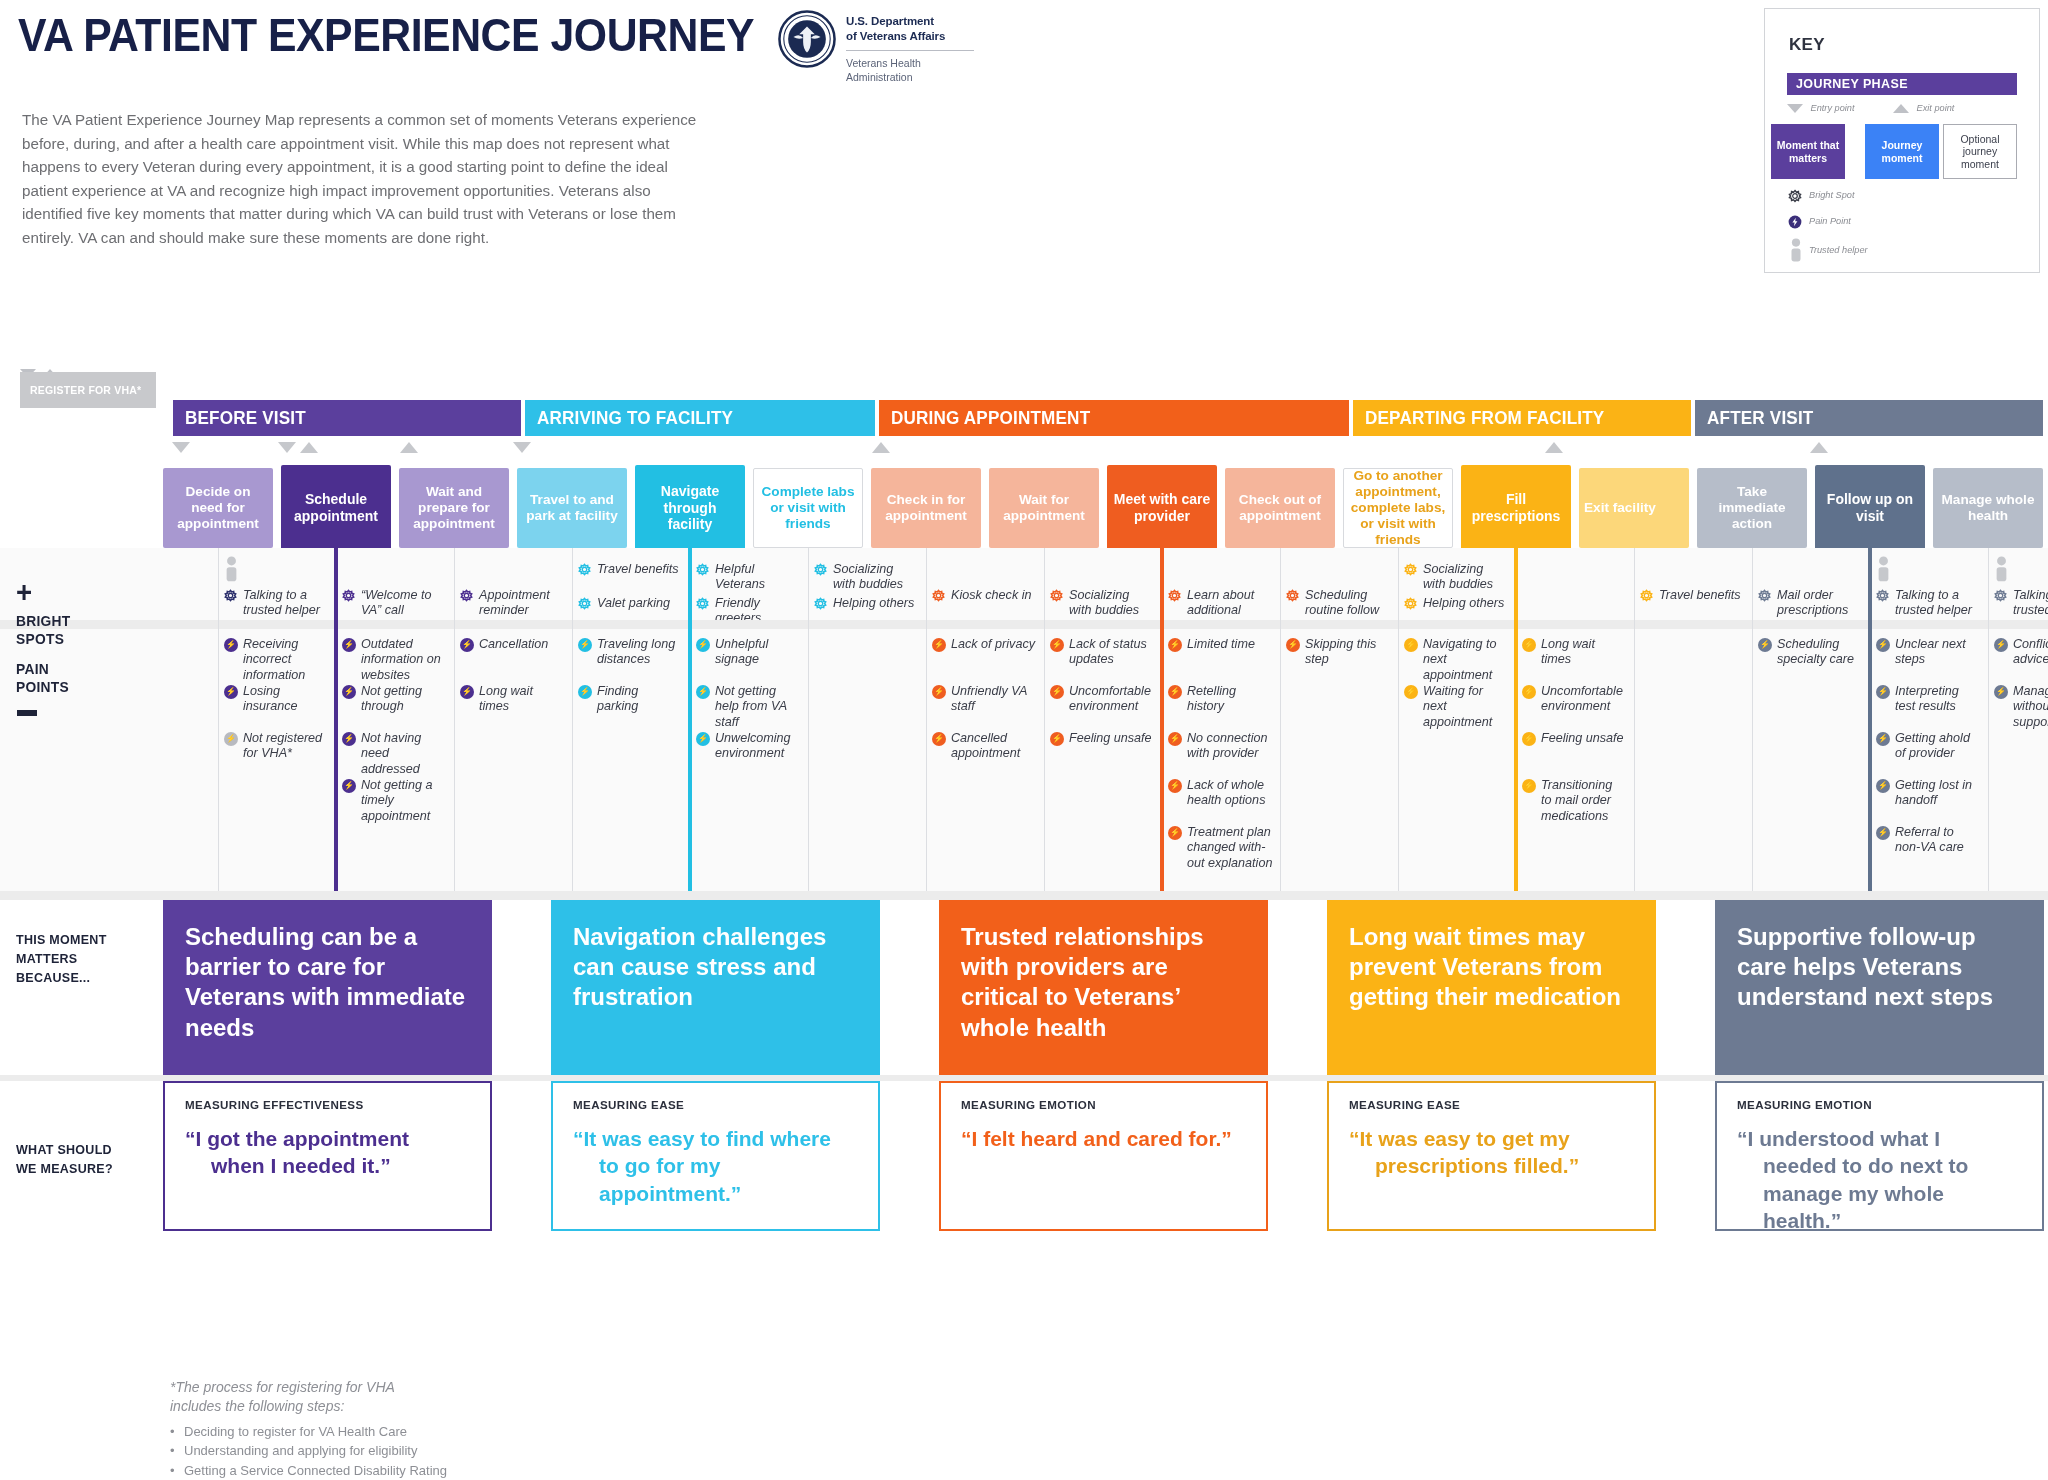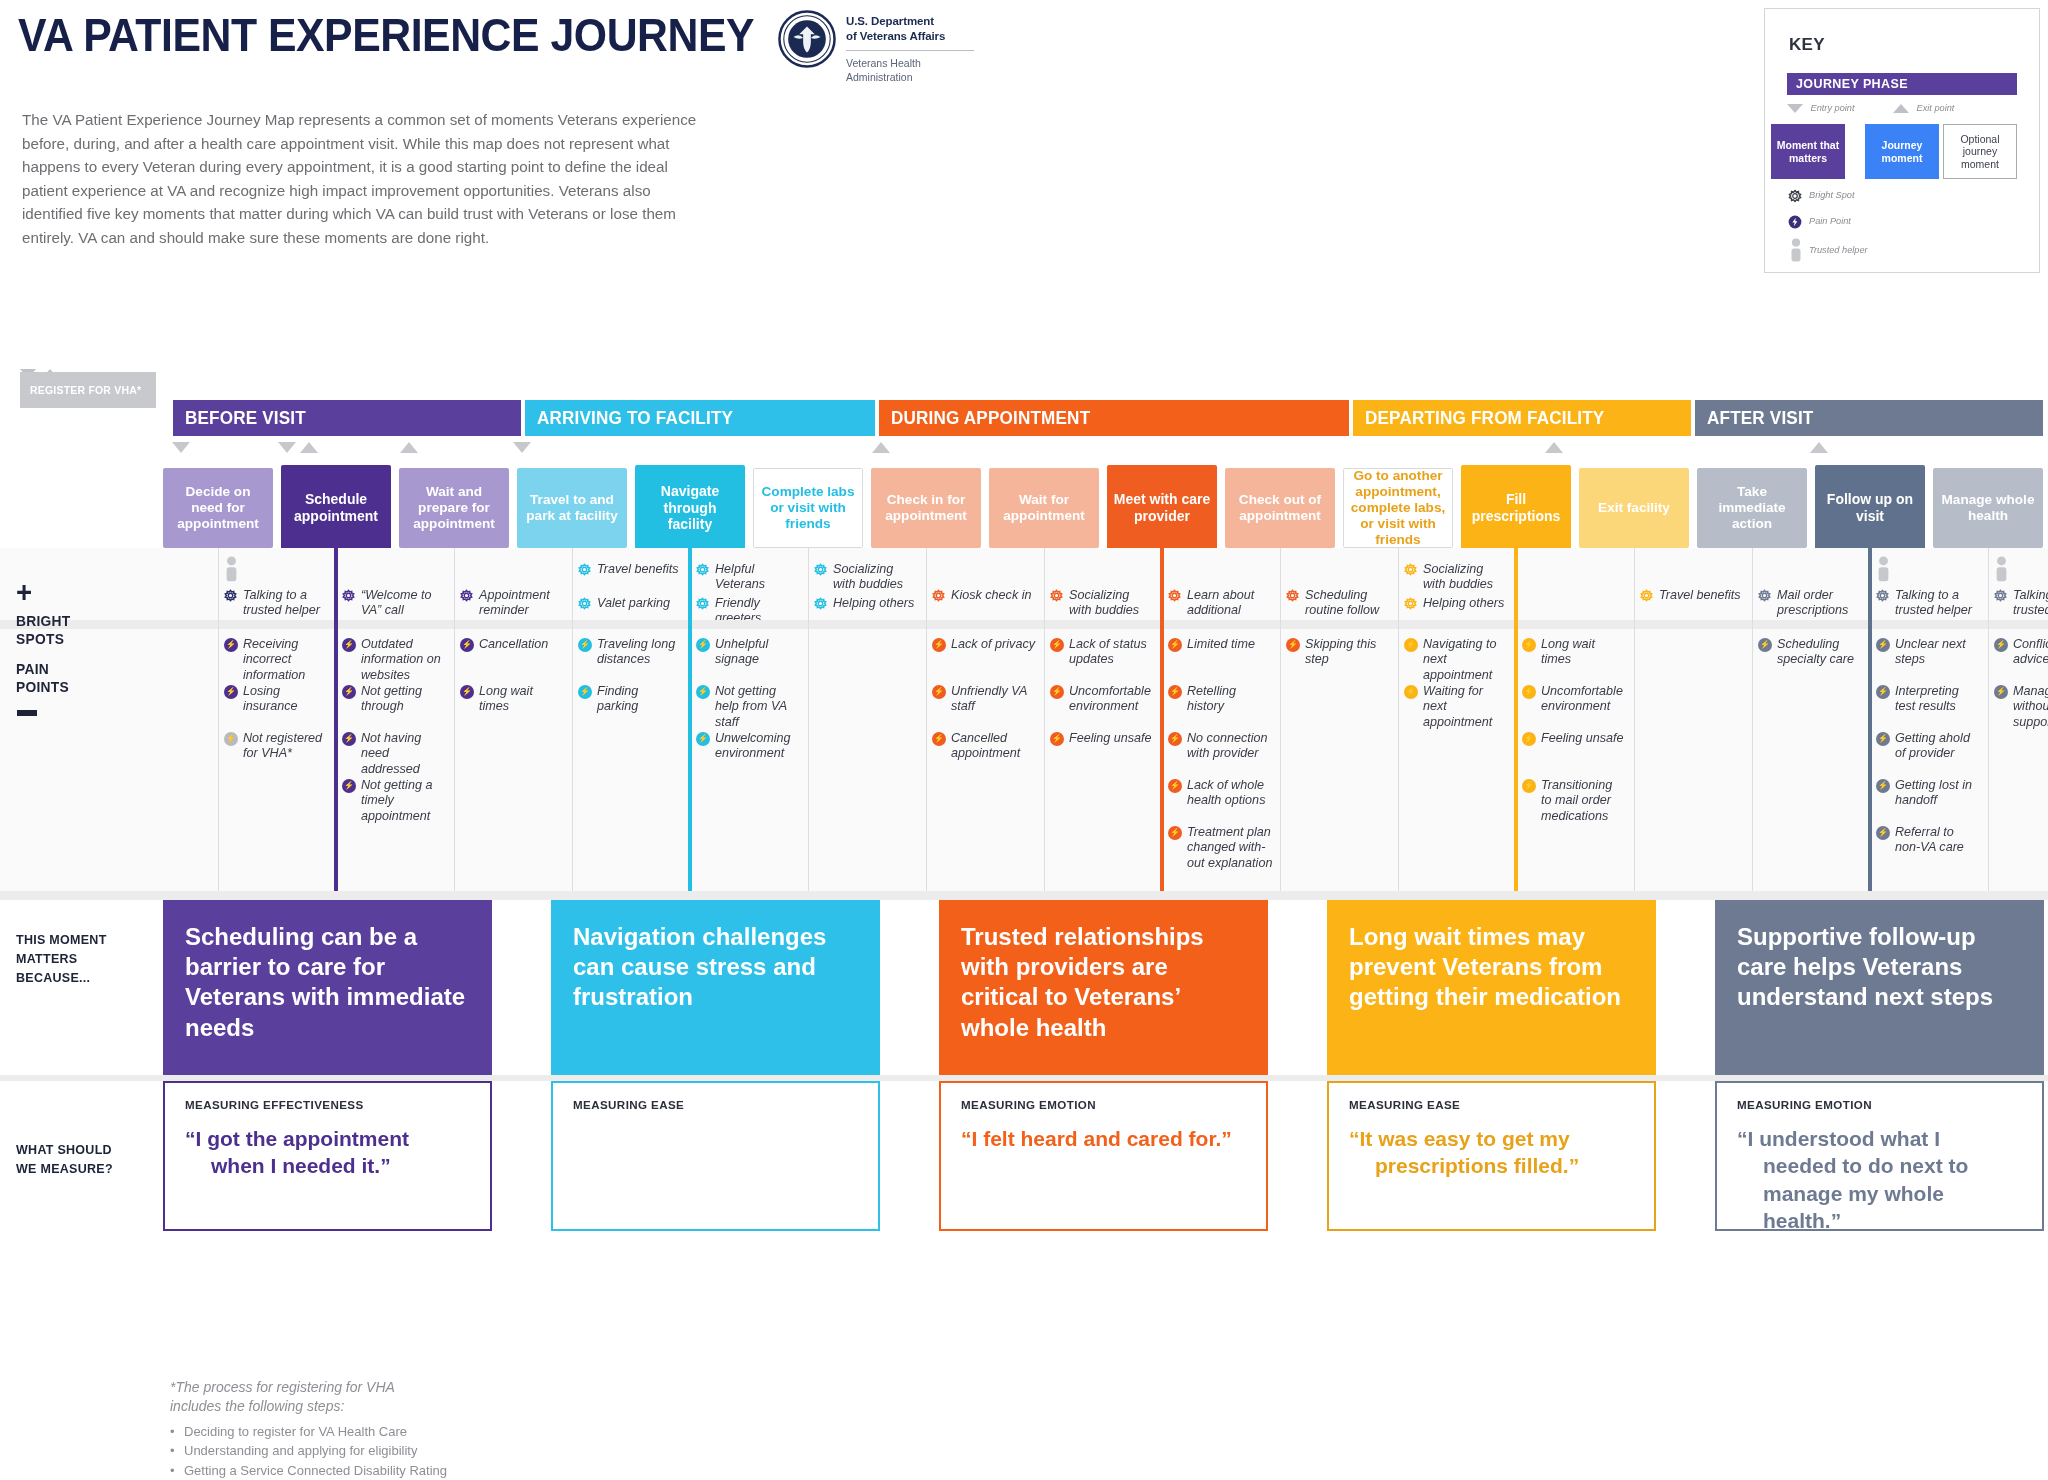--- a/index.html
+++ b/index.html
@@ -81,21 +81,21 @@
 
   
   .mk{ position:absolute; }
   .mk .tri-dn2{ width:0;height:0;border-left:9px solid transparent;border-right:9px solid transparent;border-top:11px solid #c6c8cc; }
   .mk .tri-up2{ width:0;height:0;border-left:9px solid transparent;border-right:9px solid transparent;border-bottom:11px solid #c6c8cc; }
 
   
   #cards{ position:absolute; left:0; top:96px; height:80px; width:2048px; }
   .card{
     position:absolute; top:0; height:80px;
-    display:flex; align-items:center; justify-content:center; text-align:center;
+    display:flex; align-items:center; justify-content:flex-start; text-align:center;
     font-size:13.6px; font-weight:bold; line-height:1.18; padding:2px 5px;
     border-radius:2px;
   }
   .card.opt{ border:1px solid #cfd1d6; background:#fff; }
 
   
   .colsep{ position:absolute; top:176px; width:1px; background:#dcdee2; }
   .spine{ position:absolute; top:176px; width:4px; }
 
   
@@ -631,20 +631,24 @@
   <div id="ms">
       <div class="msbox" style="left: 163px; width: 329px; border: 2px solid rgb(76, 47, 143);">
         <div class="ms-lab">MEASURING EFFECTIVENESS</div>
         <div class="ms-q" style="color: rgb(76, 47, 143);">
           <span class="" style="display: block;">“I got the appointment</span>
           <span class="ind" style="display: block;">when I needed it.”</span>
         </div>
       </div>
       <div class="msbox" style="left: 551px; width: 329px; border: 2px solid rgb(46, 192, 232);">
         <div class="ms-lab">MEASURING EASE</div>
+        <div class="ms-q" style="color: rgb(46, 192, 232);">
+          <span class="" style="display: block;">“It was easy to find where</span>
+          <span class="ind" style="display: block;">to go for my appointment.”</span>
+        </div>
       </div>
       <div class="msbox" style="left: 939px; width: 329px; border: 2px solid rgb(242, 96, 26);">
         <div class="ms-lab">MEASURING EMOTION</div>
         <div class="ms-q" style="color: rgb(242, 96, 26);">
           <span class="" style="display: block;">“I felt heard and cared for.”</span>
         </div>
       </div>
       <div class="msbox" style="left: 1327px; width: 329px; border: 2px solid rgb(232, 162, 26);">
         <div class="ms-lab">MEASURING EASE</div>
         <div class="ms-q" style="color: rgb(232, 162, 26);">

